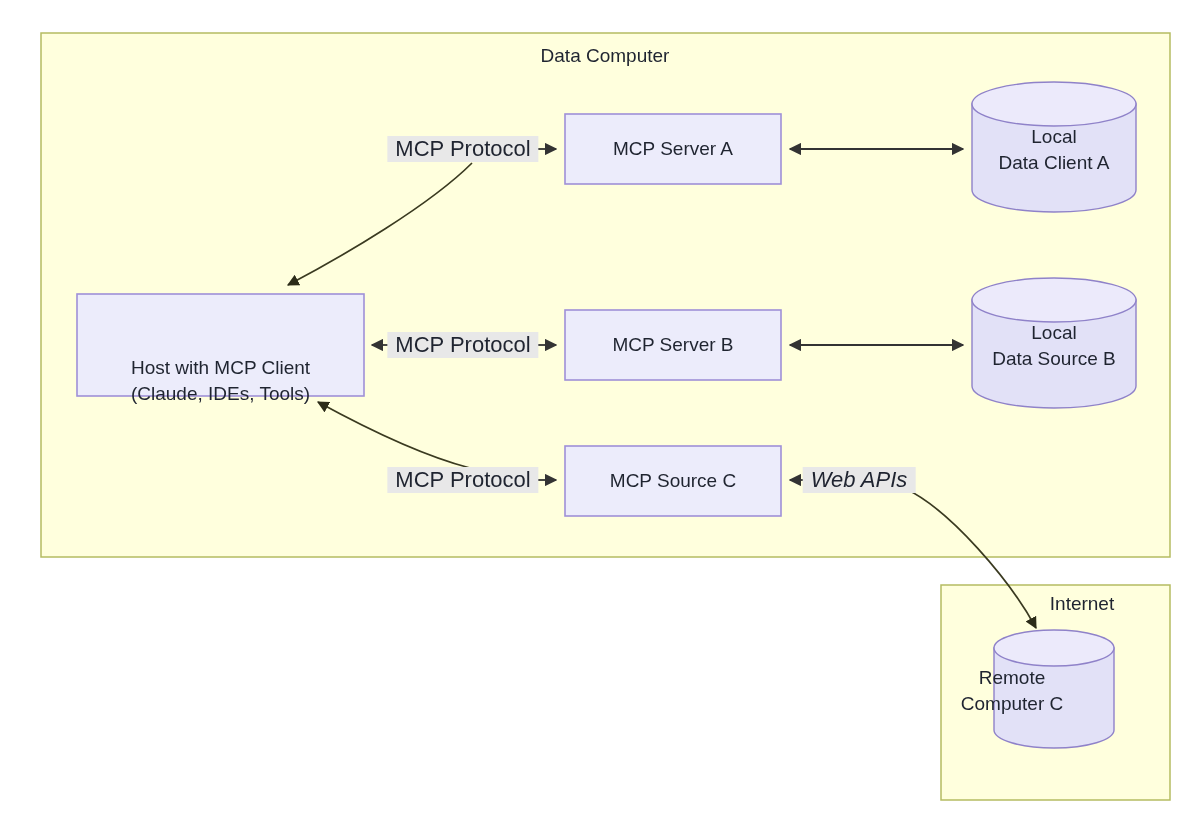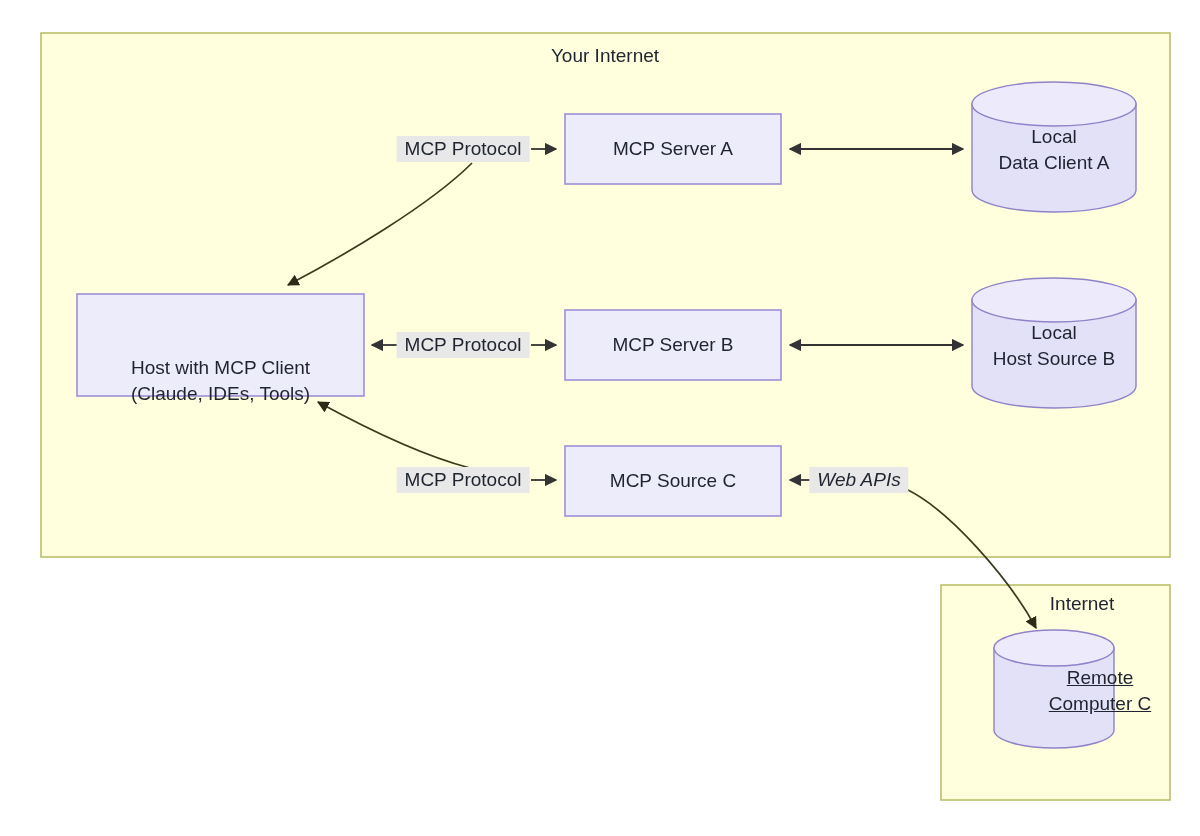--- a/index.html
+++ b/index.html
@@ -34,21 +34,21 @@
     color: #1f2430;
     font-size: 19px;
     line-height: 26px;
     pointer-events: none;
     white-space: nowrap;
   }
   .edge-label {
     position: absolute;
     background: #e8e8e8;
     color: #1f2430;
-    font-size: 19px;
+    font-size: 22px;
     line-height: 24px;
     padding: 1px 8px;
     white-space: nowrap;
     transform: translate(-50%, -50%);
   }
   .group-title {
     position: absolute;
     color: #1f2430;
     font-size: 19px;
     line-height: 24px;
@@ -118,21 +118,21 @@
 
     <line class="conn" x1="790" y1="149" x2="963" y2="149" marker-start="url(#arrowStart)" marker-end="url(#arrowEnd)"></line>
 
     <line class="conn" x1="790" y1="345" x2="963" y2="345" marker-start="url(#arrowStart)" marker-end="url(#arrowEnd)"></line>
 
     <line class="conn" x1="812" y1="480" x2="790" y2="480" marker-end="url(#arrowEnd)"></line>
 
     <path class="conn-curve" d="M 906 489 C 950 510 1010 580 1036 628" marker-end="url(#arrowCurve)"></path>
   </svg>
 
-  <div class="group-title" style="left:605px; top:44px;">Your Internet</div>
+  <div class="group-title" style="left:605px; top:44px;">Data Computer</div>
   <div class="group-title" style="left:1054px; top:592px;margin-left:28px;">Internet</div>
 
   <div class="node-label" style="left:77px; top:294px; width:287px; height:102px;margin-top:36px;">
     <span>Host with MCP Client</span>
     <span>(Claude, IDEs, Tools)</span>
   </div>
 
   <div class="node-label" style="left:565px; top:310px; width:216px; height:70px;">
     <span>MCP Server B</span>
   </div>
@@ -145,24 +145,24 @@
     <span>MCP Source C</span>
   </div>
 
   <div class="node-label" style="left:972px; top:110px; width:164px; height:80px;">
     <span>Local</span>
     <span>Data Client A</span>
   </div>
 
   <div class="node-label" style="left:972px; top:306px; width:164px; height:80px;">
     <span>Local</span>
-    <span>Host Source B</span>
+    <span>Data Source B</span>
   </div>
 
-  <div class="node-label" style="left:1036px; top:655px; width:128px; height:72px;text-decoration:underline;">
+  <div class="node-label" style="left:948px; top:655px; width:128px; height:72px;">
     <span>Remote</span>
     <span>Computer C</span>
   </div>
 
   <div class="edge-label" style="left:463px; top:149px;">MCP Protocol</div>
   <div class="edge-label" style="left:463px; top:345px;">MCP Protocol</div>
   <div class="edge-label" style="left:463px; top:480px;">MCP Protocol</div>
   <div class="edge-label" style="left:859px; top:480px;font-style:italic;">Web APIs</div>
 
 </div>

